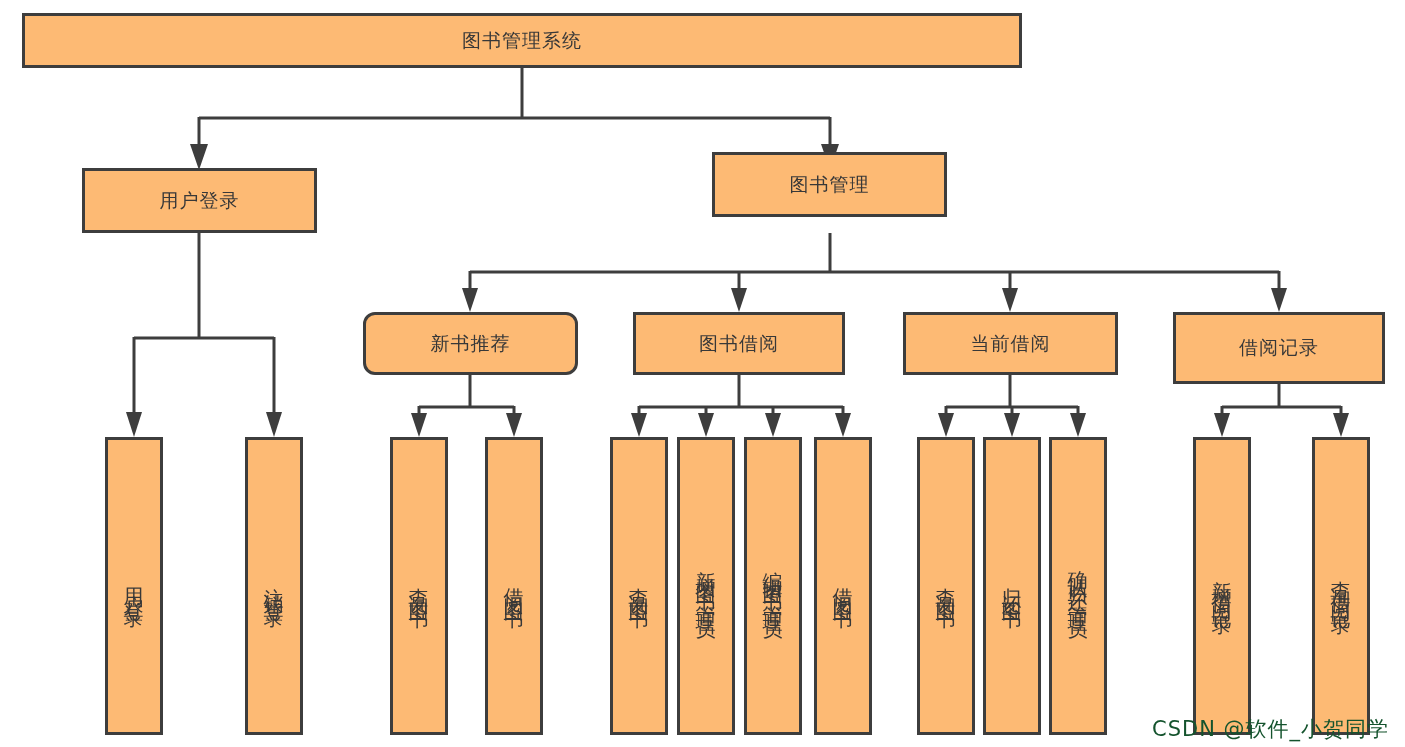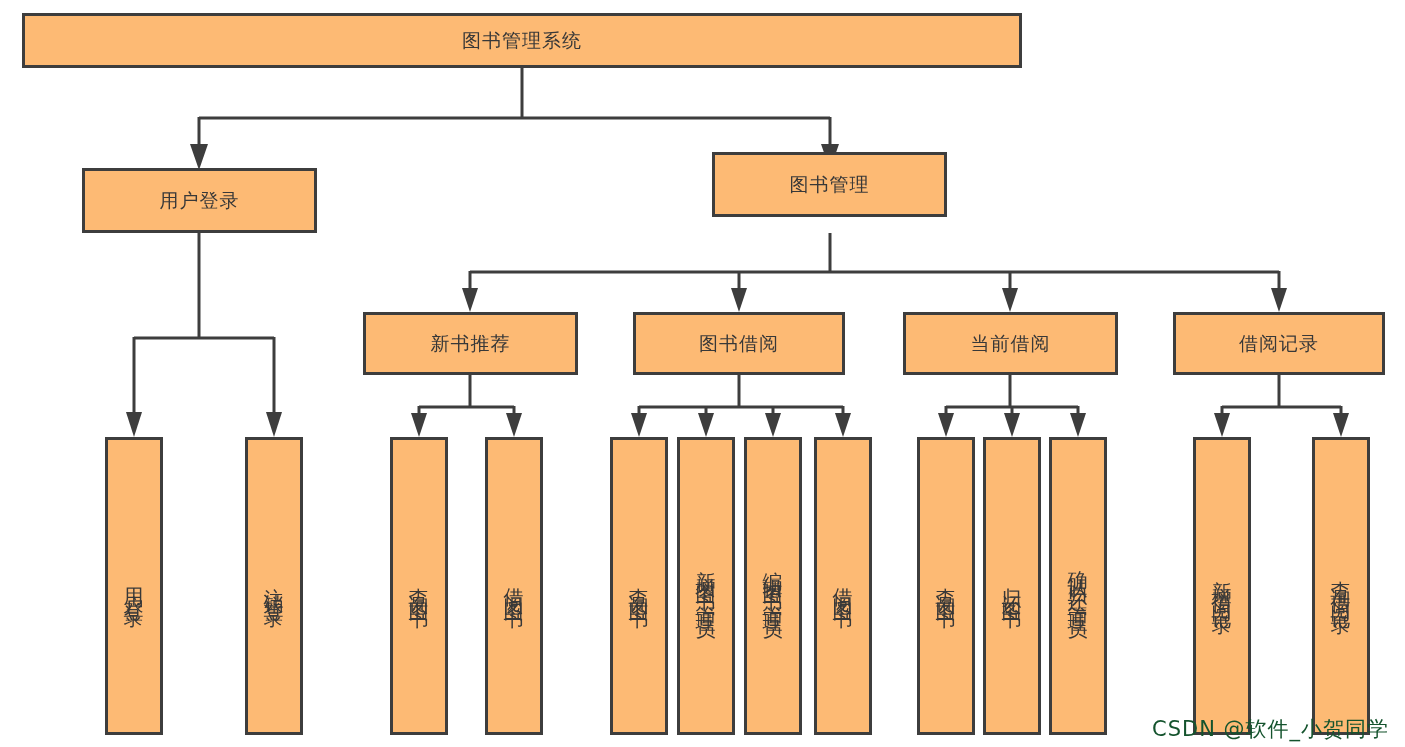--- a/index.html
+++ b/index.html
@@ -33,24 +33,24 @@
     text-orientation: mixed;
     font-size: 20px;
     letter-spacing: 7px;
     line-height: 1;
     padding: 6px 0;
   }
   
   .n-root  { left: 22px;   top: 13px;  width: 1000px; height: 55px; }
   .n-l2a   { left: 82px;   top: 168px; width: 235px;  height: 65px; }
   .n-l2b   { left: 712px;  top: 152px; width: 235px;  height: 65px; }
-  .n-l3a   { left: 363px;  top: 312px; width: 215px;  height: 63px; }
+  .n-l3a   { left: 363px;  top: 312px; width: 215px;  height: 63px; border-radius: 12px; }
   .n-l3b   { left: 633px;  top: 312px; width: 212px;  height: 63px; text-align: right; }
   .n-l3c   { left: 903px;  top: 312px; width: 215px;  height: 63px; }
-  .n-l3d   { left: 1173px; top: 312px; width: 212px;  height: 63px; }
+  .n-l3d   { left: 1173px; top: 312px; width: 212px;  height: 72px; }
   .leaf    { top: 437px; width: 58px; height: 298px; }
   .lf-1a { left: 105px; }  .lf-1b { left: 245px; }
   .lf-2a { left: 390px; }  .lf-2b { left: 485px; }
   .lf-3a { left: 610px; }  .lf-3b { left: 677px; }  .lf-3c { left: 744px; }  .lf-3d { left: 814px; }
   .lf-4a { left: 917px; }  .lf-4b { left: 983px; }  .lf-4c { left: 1049px; }
   .lf-5a { left: 1193px; } .lf-5b { left: 1312px; }
   .watermark {
     position: absolute;
     left: 1152px;
     top: 715px;

